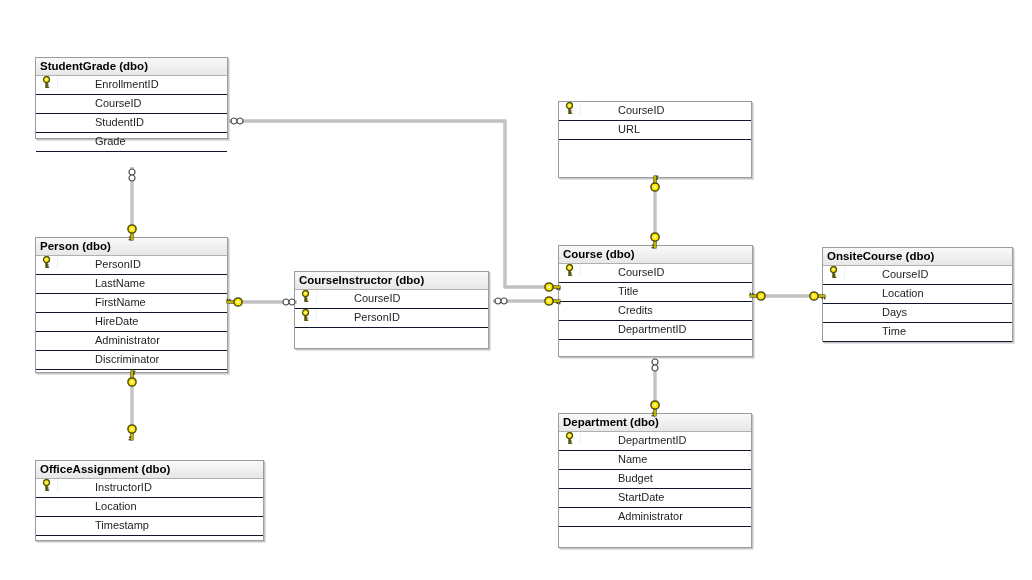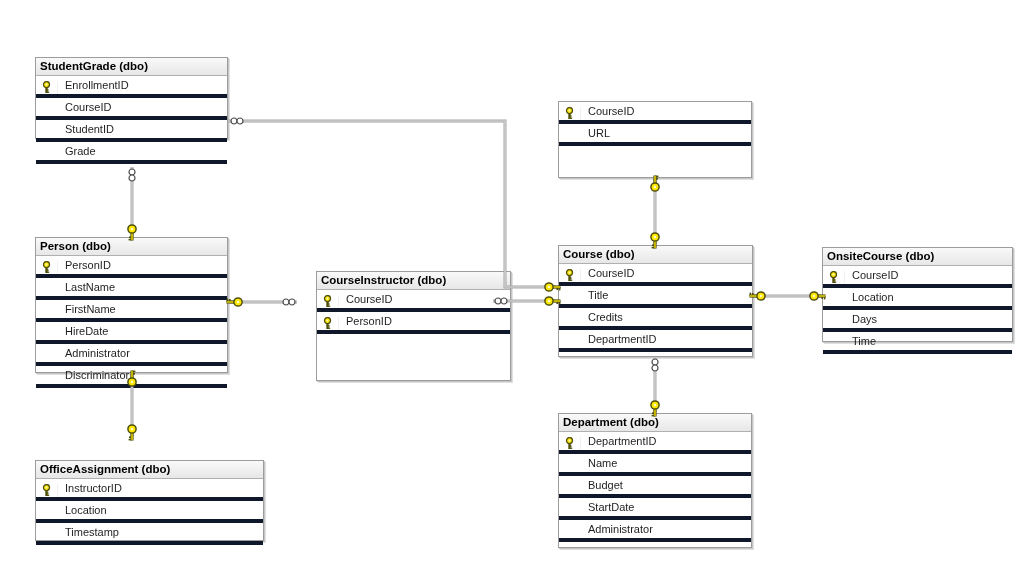--- a/index.html
+++ b/index.html
@@ -8,21 +8,21 @@
   .rel-svg{position:absolute;left:0;top:0;z-index:2;pointer-events:none;}
   .rel-svg g{pointer-events:auto;}
   .rel-outer{stroke:#a6a6a6;stroke-width:3;fill:none;}
   .rel-inner{stroke:#dcdcdc;stroke-width:1.1;fill:none;}
 
   .db-table{position:absolute;z-index:1;background:#ffffff;border:1px solid #9c9c9c;
             box-shadow:1px 1px 0 #c6c6c6,2px 2px 0 #e0e0e0;box-sizing:border-box;}
   .tbl-header{height:17px;line-height:17px;padding-left:4px;font-weight:bold;font-size:11.5px;
               color:#000;background:linear-gradient(#f9f9f9,#e7e7e7);
               border-bottom:1px solid #b0b0b0;white-space:nowrap;overflow:hidden;}
-  .tbl-row{height:18px;display:flex;align-items:flex-end;border-bottom:4px solid #0f172a;}
+  .tbl-row{height:18px;display:flex;align-items:flex-start;border-bottom:1px solid #0f172a;gap:30px;}
   .icon-cell{flex:0 0 21px;width:21px;border-right:1px solid #f0f0f0;
              display:flex;align-items:center;justify-content:center;}
   .col-label{padding-left:7px;color:#1e1e1e;font-size:11px;line-height:17px;white-space:nowrap;}
 </style>
 </head>
 <body>
 
 <div class="canvas">
 
   <svg class="rel-svg" width="1032" height="580" viewBox="0 0 1032 580">
@@ -176,21 +176,21 @@
       </div>
       <div class="tbl-row">
         <span class="icon-cell"></span>
         <span class="col-label">Location</span>
       </div>
       <div class="tbl-row">
         <span class="icon-cell"></span>
         <span class="col-label">Timestamp</span>
       </div>
     </div>
-  <div class="db-table" style="left:316px;top:271px;width:195px;height:110px">
+  <div class="db-table" style="left:294px;top:271px;width:195px;height:78px">
       <div class="tbl-header">CourseInstructor (dbo)</div>
       <div class="tbl-row">
         <span class="icon-cell">
           <svg width="11" height="13" viewBox="0 0 11 13" aria-hidden="true">
             <line x1="5.5" y1="5.5" x2="5.5" y2="12" stroke="#50500a" stroke-width="2.4"></line>
             <line x1="5.5" y1="11.2" x2="8.2" y2="11.2" stroke="#50500a" stroke-width="1.4"></line>
             <line x1="5.5" y1="9" x2="7.6" y2="9" stroke="#50500a" stroke-width="1.4"></line>
             <circle cx="5.5" cy="3.6" r="3" fill="#ffe800" stroke="#50500a" stroke-width="1.3"></circle>
             <circle cx="5.5" cy="3.6" r="1" fill="#fff9cc"></circle>
           </svg>

